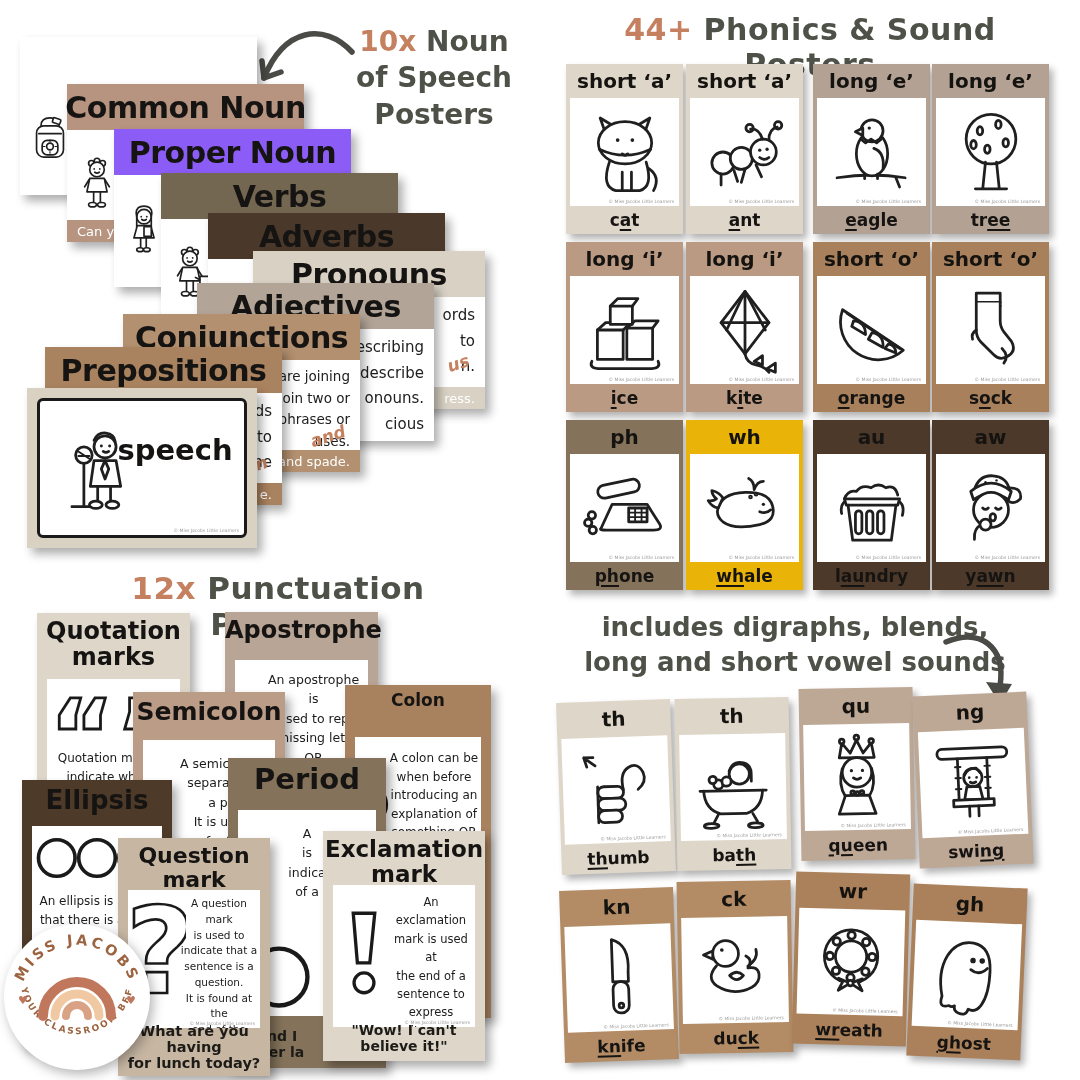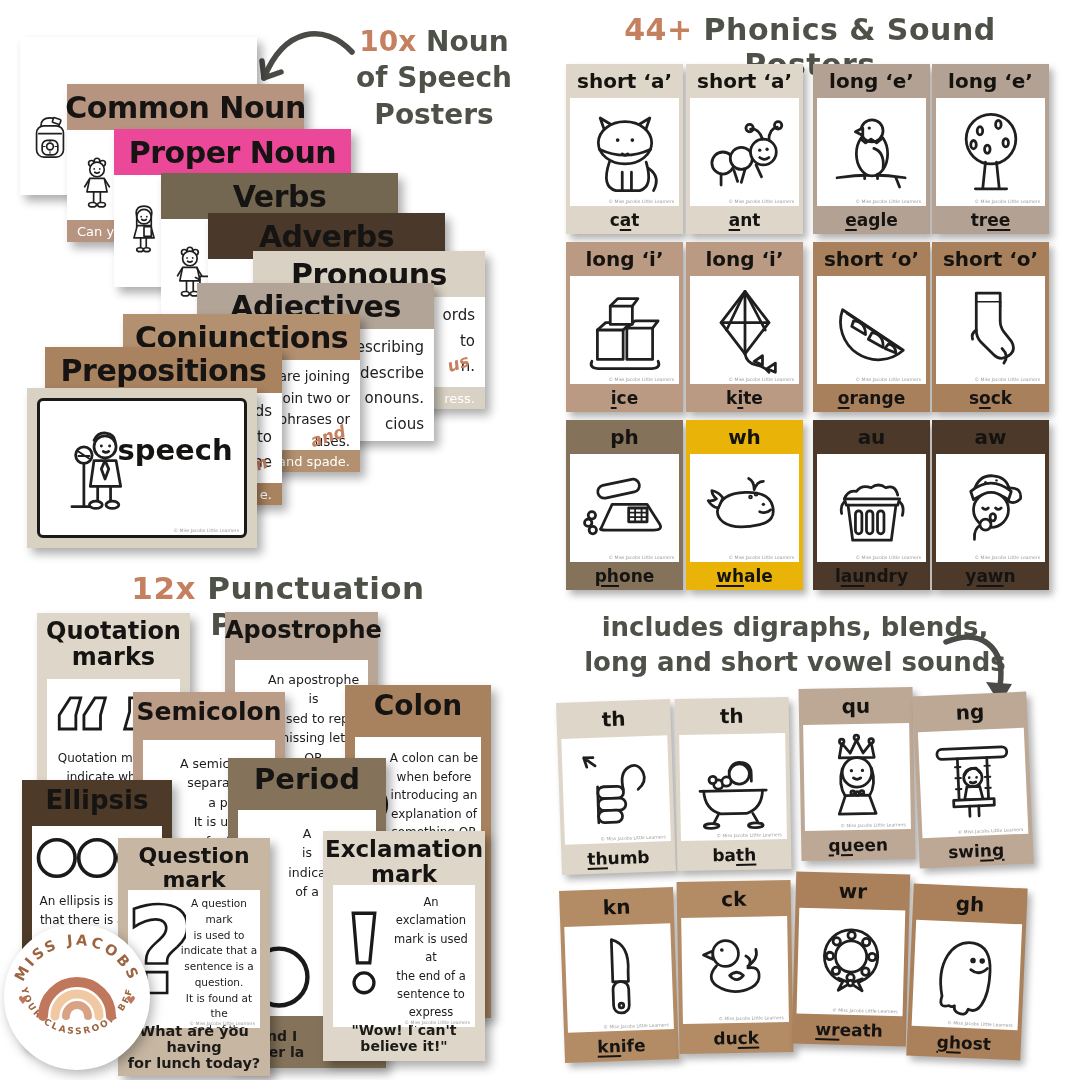--- a/index.html
+++ b/index.html
@@ -356,21 +356,21 @@
       <svg class="pos-art" viewBox="0 0 100 100">
           <use href="#i-boy"></use>
         </svg>
     </div>
     <div class="pos-foot fl" style="background-color: rgb(183, 148, 128);">
       <span>Can yo</span>
       </div>
   </div>
 
   <div class="pos" style="left:114px;top:129px;z-index:3">
-    <div class="pos-head" style="background-color: #ec4899;">
+    <div class="pos-head" style="background-color: #8b5cf6;">
       <span class="pos-title">Proper Noun</span>
       </div>
     <div class="pos-body">
       <svg class="pos-art" viewBox="0 0 100 100">
           <use href="#i-girl"></use>
         </svg>
     </div>
   </div>
 
   <div class="pos" style="left:161px;top:173px;z-index:4">
@@ -694,21 +694,21 @@
       <svg width="56" height="130" viewBox="0 0 64 150" style="position:absolute;left:4px;bottom:2px">
         <circle class="gshape" cx="30" cy="26" r="22"></circle>
         <circle class="gshape" cx="30" cy="92" r="22"></circle>
         <path class="gshape" d="M14 108q4 20-10 32 26-6 36-26"></path>
       </svg>
       <span class="cc">© Miss Jacobs Little Learners</span>
     </div>
   </div>
 
   <div class="pp" style="left: 345px; top: 685px; width: 146px; height: 333px; z-index: 4; background-color: rgb(168, 130, 95);">
-    <div class="pp-title" style="font-size:28px">Colon</div>
+    <div class="pp-title" style="font-size:17px">Colon</div>
     <div class="pp-panel" style="top:52px;bottom:48px">
       <svg width="52" height="120" viewBox="0 0 64 140" style="position:absolute;left:-14px;top:40px">
         <circle class="gshape" cx="32" cy="30" r="24"></circle>
           <circle class="gshape" cx="32" cy="104" r="24"></circle>
       </svg>
       <div class="pp-text ml" style="margin:12px 2px 0 34px;font-size:12px">A colon can be
 when before
 introducing an
 explanation of
 something OR to

